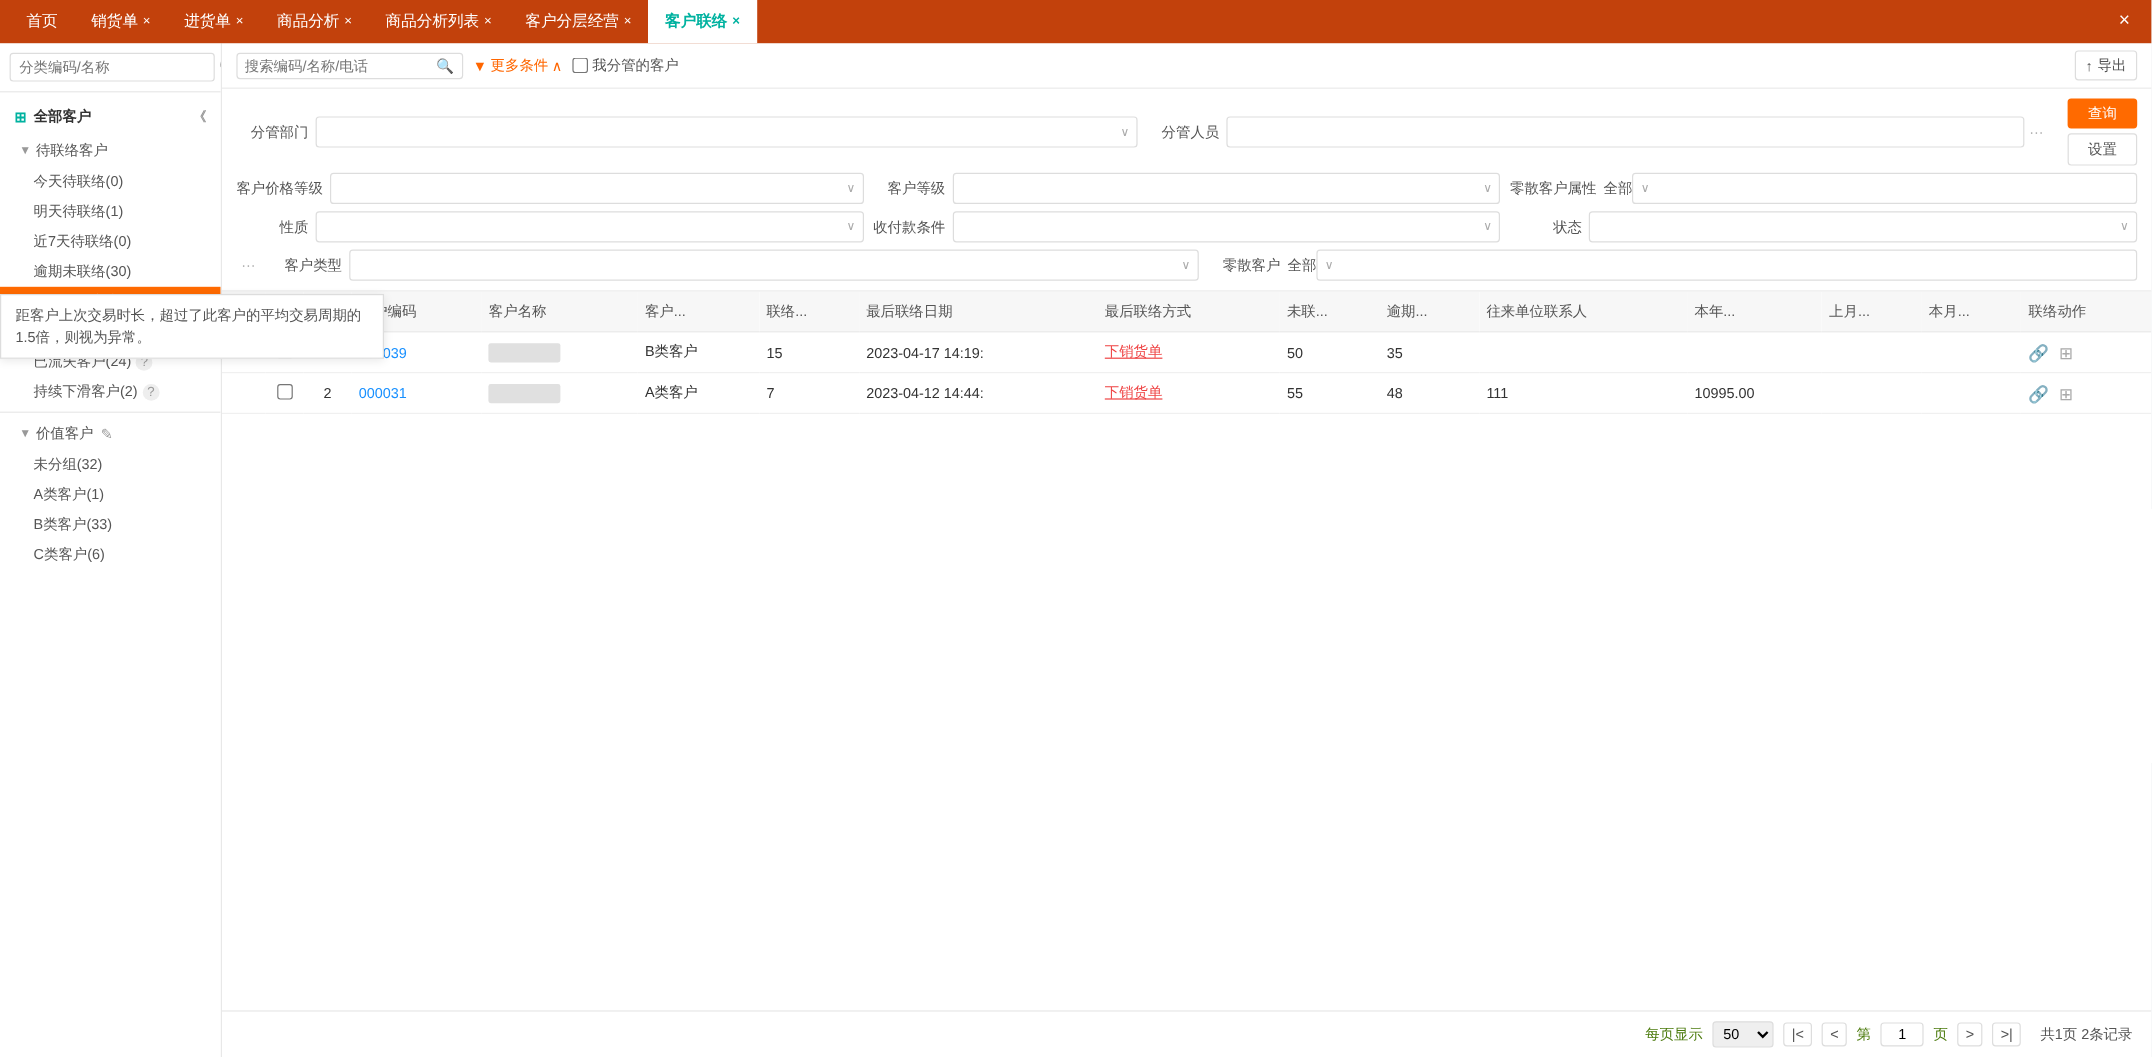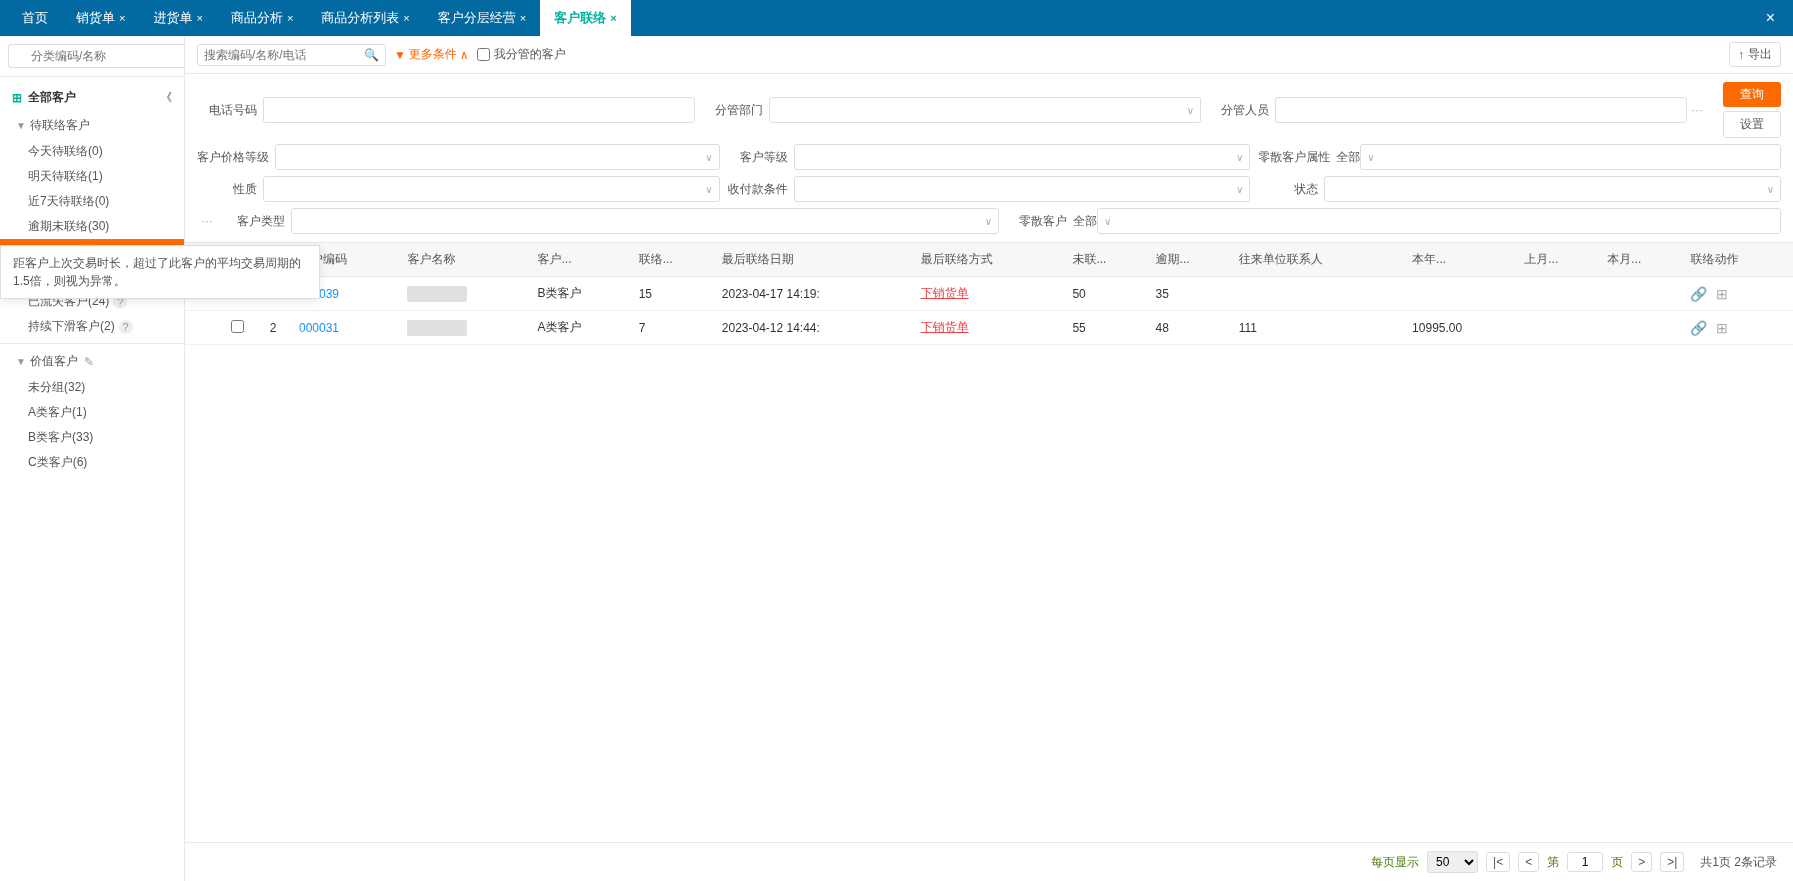--- a/index.html
+++ b/index.html
@@ -1,21 +1,21 @@
 <!DOCTYPE html>
 <html><head>
   <meta charset="utf-8">
   <style>
     * { box-sizing: border-box; margin: 0; padding: 0; }
     body { font-family: 'Microsoft YaHei', Arial, sans-serif; font-size: 12px; background: #f0f2f5; color: #333; overflow: hidden; }
 
     
     .top-nav {
       display: flex; align-items: center;
-      background: #0369a1;
+      background: #c2410c;
       height: 36px; padding: 0 8px;
       position: relative;
     }
     .top-nav .nav-item {
       color: #fff; padding: 0 14px; height: 36px; display: flex; align-items: center;
       font-size: 13px; cursor: pointer; white-space: nowrap;
     }
     .top-nav .nav-item.active { background: #fff; color: #00b2a0; font-weight: bold; }
     .nav-close { color: #fff; font-size: 11px; margin-left: 4px; cursor: pointer; }
     .top-nav-right { margin-left: auto; color: #fff; font-size: 16px; cursor: pointer; padding: 0 10px; }
@@ -31,21 +31,21 @@
       display: flex; flex-direction: column;
       overflow: hidden;
     }
     .sidebar-search {
       display: flex; align-items: center;
       padding: 8px 8px;
       border-bottom: 1px solid #e8e8e8;
     }
     .sidebar-search input {
       flex: 1; border: 1px solid #ddd; border-radius: 3px;
-      padding: 4px 22px; font-size: 12px; outline: none;
+      padding: 4px 7px; font-size: 12px; outline: none;
     }
     .sidebar-search .search-icon { margin-left: 4px; color: #999; cursor: pointer; }
 
     .sidebar-tree { flex: 1; overflow-y: auto; padding: 6px 0; }
     .sidebar-all-customers {
       display: flex; align-items: center; padding: 6px 12px;
       font-weight: bold; color: #333; cursor: pointer;
     }
     .sidebar-all-customers .icon { margin-right: 6px; color: #00b2a0; }
     .sidebar-collapse-btn { margin-left: auto; color: #999; font-size: 11px; cursor: pointer; }
@@ -337,24 +337,20 @@
         <div class="export-btn">
           <span>↑</span>
           <span>导出</span>
         </div>
       </div>
     </div>
 
     <div class="adv-filter">
 
       <div class="adv-filter-row">
-        <div class="filter-field">
-          <label>电话号码</label>
-          <input class="filter-input" type="text" style="">
-        </div>
         <div class="filter-field">
           <label>分管部门</label>
           <div class="filter-select">
             <span class="placeholder"></span>
             <span class="chevron">∨</span>
           </div>
         </div>
         <div class="filter-field">
           <label>分管人员</label>
           <div class="filter-select" style="flex:1;">

